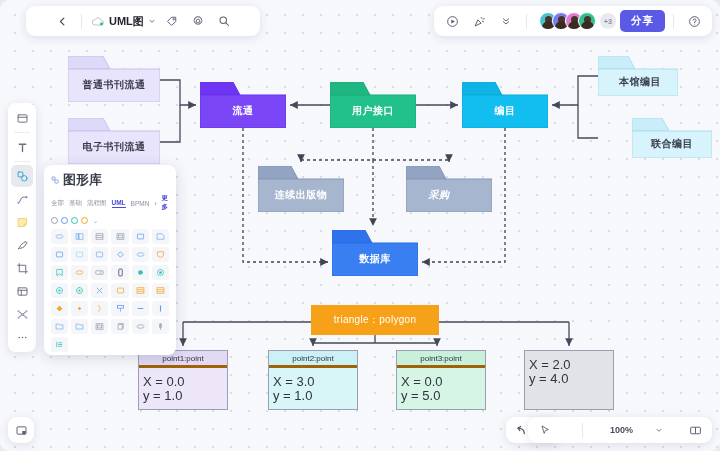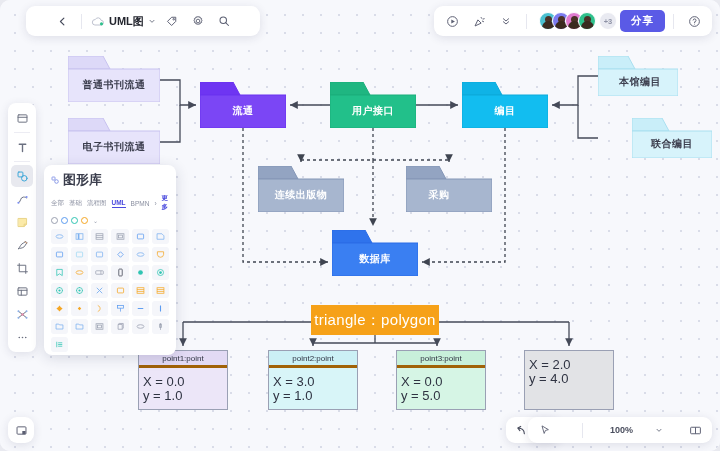--- a/index.html
+++ b/index.html
@@ -125,21 +125,21 @@
   }
   .umlbox .hdr {
     height:17px; display:flex; align-items:center; justify-content:center;
     border-bottom:3px solid #a16207; font-size:8px; font-weight:400;
   }
   .umlbox .rows { padding:7px 4px; line-height:14px; font-size:13px; }
 
   #orangebox {
     position:absolute; left:311px; top:305px; width:128px; height:30px;
     background:#f6a118; display:flex; align-items:center; justify-content:center;
-    color:#ffffff; font-size:15px; letter-spacing:.3px;
+    color:#ffffff; font-size:10px; letter-spacing:.3px;
   }
 
   
   #bl-bar { left:8px; bottom:8px; width:26px; height:26px;
     display:flex; align-items:center; justify-content:center; cursor:pointer; }
   #br-undo { right:160px; bottom:8px; height:26px; display:flex; align-items:center; padding:0 3px; }
   #br-zoom { right:8px; bottom:8px; height:26px; display:flex; align-items:center; padding:0 5px; gap:20px; }
   .zoom-val { font-size:9px; color:#4a4e5e; font-weight:600; padding:0 2px; cursor:pointer; }
 </style>
 </head>
@@ -242,21 +242,21 @@
         </svg>
         <span class="fl-label" style="color:#3b3d4d">联合编目</span>
       </div>
       <div class="folder" style="left: 258px; top: 166px; width: 86px; height: 46px;">
         <svg width="86" height="46" viewBox="0 0 86 46" style="position:absolute;left:0;top:0">
           <path d="M0,0 H33 L40,13 H0 z" fill="#93a4c2" stroke="#8496b6" stroke-width="1"></path>
           <rect x="0" y="13" width="86" height="33" fill="#a7b6cf" stroke="#8496b6" stroke-width="1"></rect>
         </svg>
         <span class="fl-label" style="color:#ffffff">连续出版物</span>
       </div>
-      <div class="folder" style="left: 406px; top: 166px; width: 66px; height: 46px;">
+      <div class="folder" style="left: 406px; top: 166px; width: 66px; height: 46px; font-style: italic;">
         <svg width="86" height="46" viewBox="0 0 86 46" style="position:absolute;left:0;top:0">
           <path d="M0,0 H33 L40,13 H0 z" fill="#93a4c2" stroke="#8496b6" stroke-width="1"></path>
           <rect x="0" y="13" width="86" height="33" fill="#a7b6cf" stroke="#8496b6" stroke-width="1"></rect>
         </svg>
         <span class="fl-label" style="color:#ffffff">采购</span>
       </div>
       <div class="folder" style="left: 332px; top: 230px; width: 86px; height: 46px;">
         <svg width="86" height="46" viewBox="0 0 86 46" style="position:absolute;left:0;top:0">
           <path d="M0,0 H33 L40,13 H0 z" fill="#2f73ec" stroke="#2b6ce6" stroke-width="1"></path>
           <rect x="0" y="13" width="86" height="33" fill="#3a7ff2" stroke="#2b6ce6" stroke-width="1"></rect>

